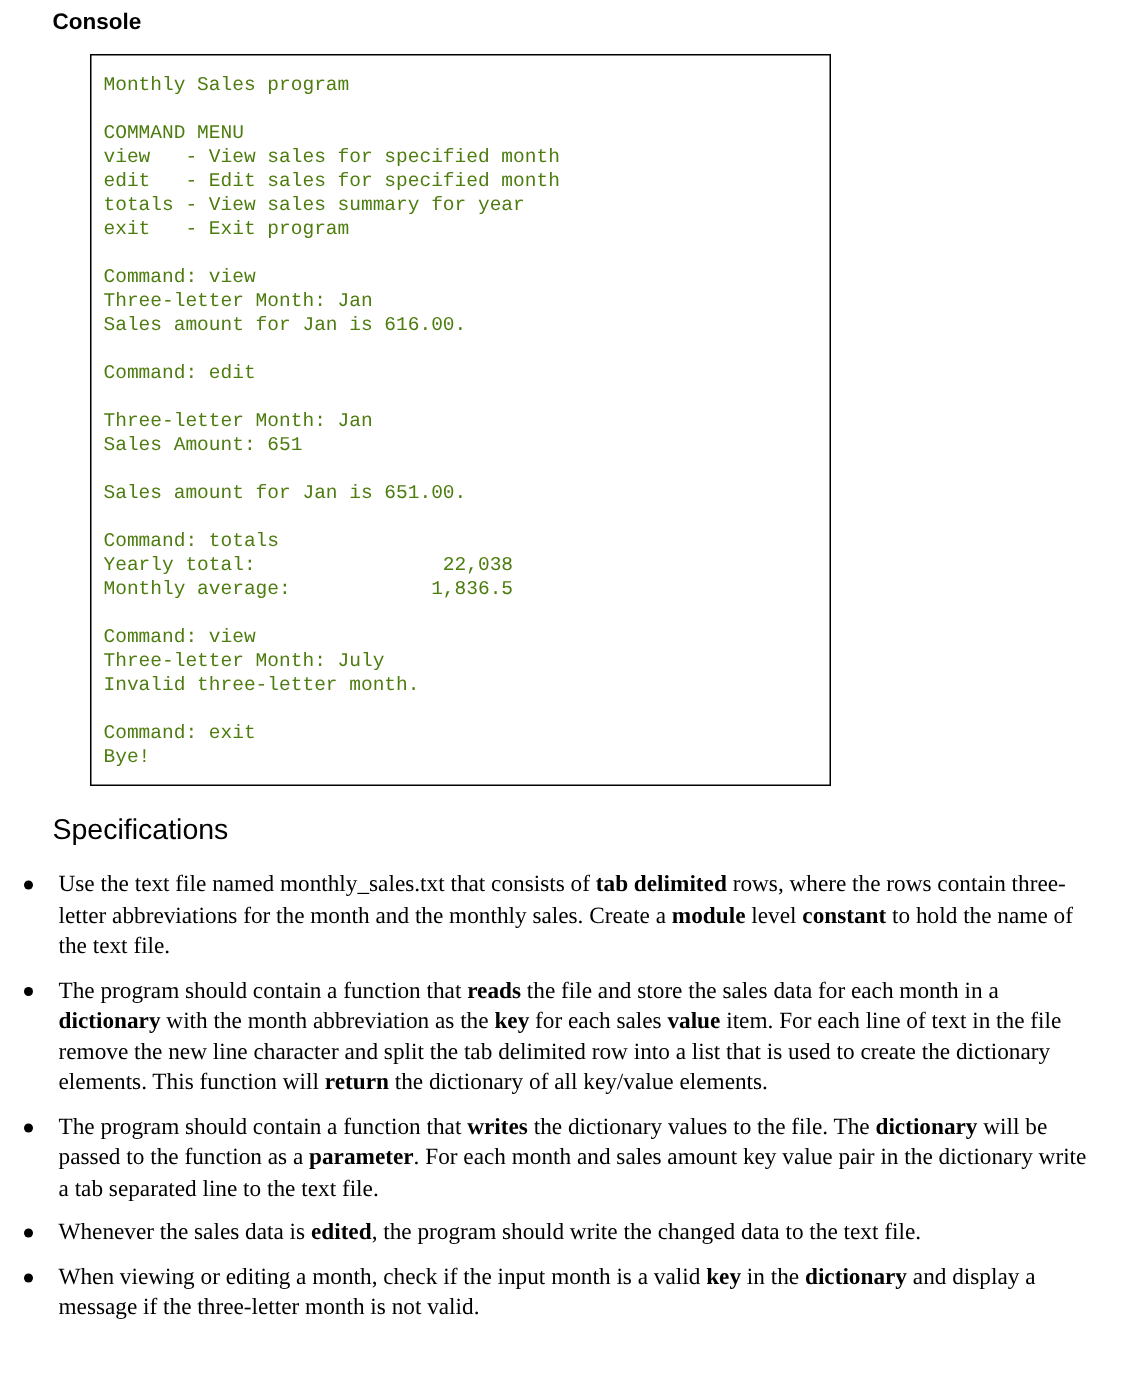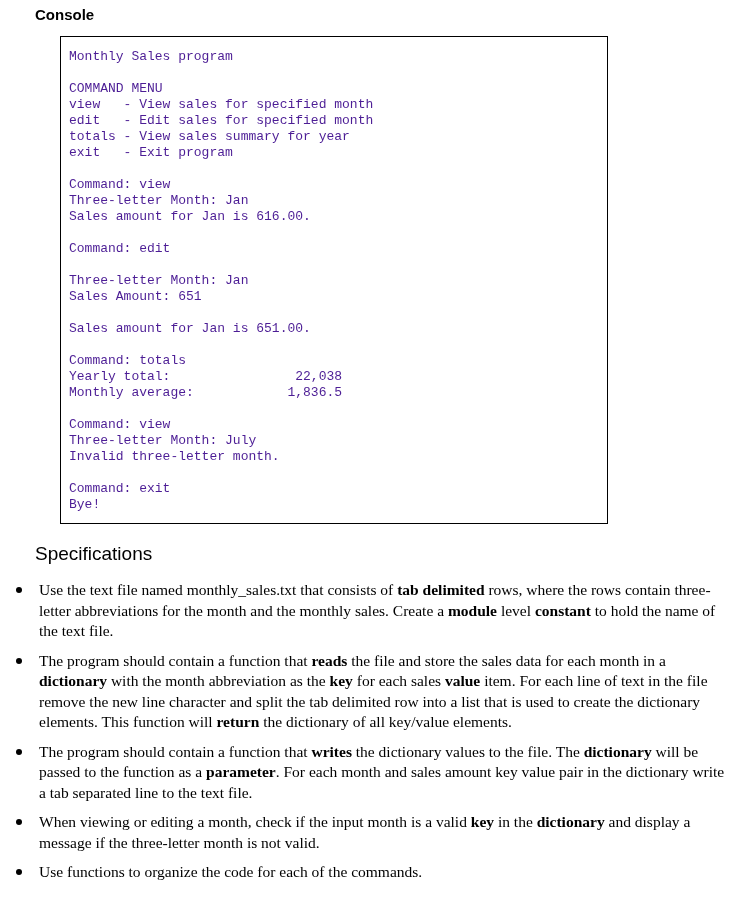--- a/index.html
+++ b/index.html
@@ -21,28 +21,28 @@
   }
   .console-heading {
     font-family: "Liberation Sans", sans-serif;
     font-weight: bold;
     font-size: 15px;
     margin: 2px 0 13px 0;
   }
   .console-box {
     box-sizing: border-box;
     margin: 0 0 0 25px;
-    width: 548px;
+    width: 494px;
     border: 1px solid #000000;
     padding: 12px 8px 10px 8px;
     font-family: "Liberation Mono", "DejaVu Sans Mono", monospace;
     font-size: 13px;
     line-height: 16px;
     white-space: pre;
-    color: #4c1d95;
+    color: #4d7c0f;
   }
   .spec-heading {
     font-family: "Liberation Sans", sans-serif;
     font-weight: normal;
     font-size: 19px;
     margin: 19px 0 15px 0;
   }
   ul.spec-list {
     list-style: none;
     margin: 4px;
@@ -102,17 +102,17 @@
 
 Command: exit
 Bye!</pre>
 
   <div class="spec-heading">Specifications</div>
 
   <ul class="spec-list">
       <li><span>Use the text file named monthly_sales.txt that consists of </span><span class="bold">tab delimited</span><span> rows, where the rows contain three-letter abbreviations for the month and the monthly sales. Create a </span><span class="bold">module</span><span> level </span><span class="bold">constant</span><span> to hold the name of the text file.</span></li>
       <li><span>The program should contain a function that </span><span class="bold">reads</span><span> the file and store the sales data for each month in a </span><span class="bold">dictionary</span><span> with the month abbreviation as the </span><span class="bold">key</span><span> for each sales </span><span class="bold">value</span><span> item. For each line of text in the file remove the new line character and split the tab delimited row into a list that is used to create the dictionary elements. This function will </span><span class="bold">return</span><span> the dictionary of all key/value elements.</span></li>
       <li><span>The program should contain a function that </span><span class="bold">writes</span><span> the dictionary values to the file. The </span><span class="bold">dictionary</span><span> will be passed to the function as a </span><span class="bold">parameter</span><span>. For each month and sales amount key value pair in the dictionary write a tab separated line to the text file.</span></li>
+      <li><span>Whenever the sales data is </span><span class="bold">edited</span><span>, the program should write the changed data to the text file.</span></li>
       <li><span>When viewing or editing a month, check if the input month is a valid </span><span class="bold">key</span><span> in the </span><span class="bold">dictionary</span><span> and display a message if the three-letter month is not valid.</span></li>
-      <li><span>Use functions to organize the code for each of the commands.</span></li>
     </ul>
 
 </div>
 
 </body></html>

